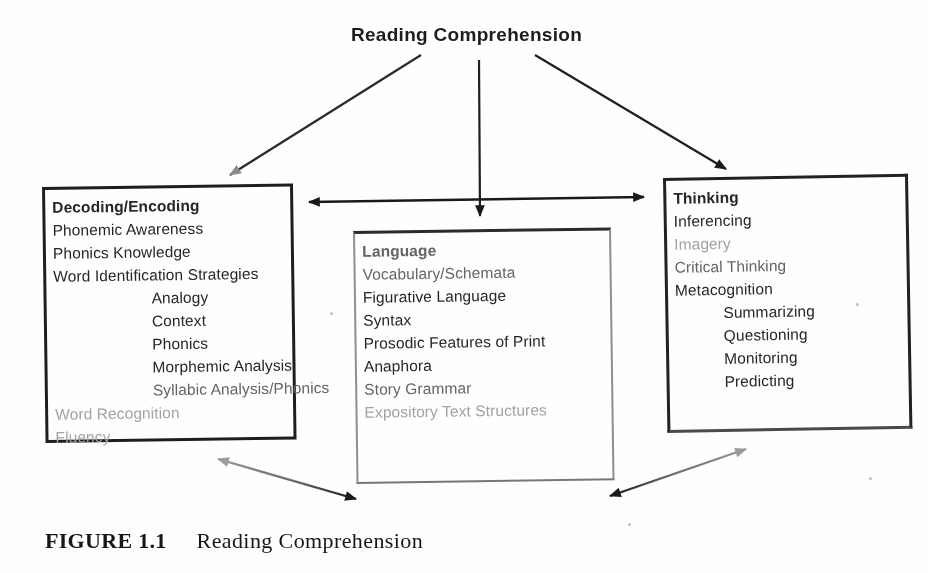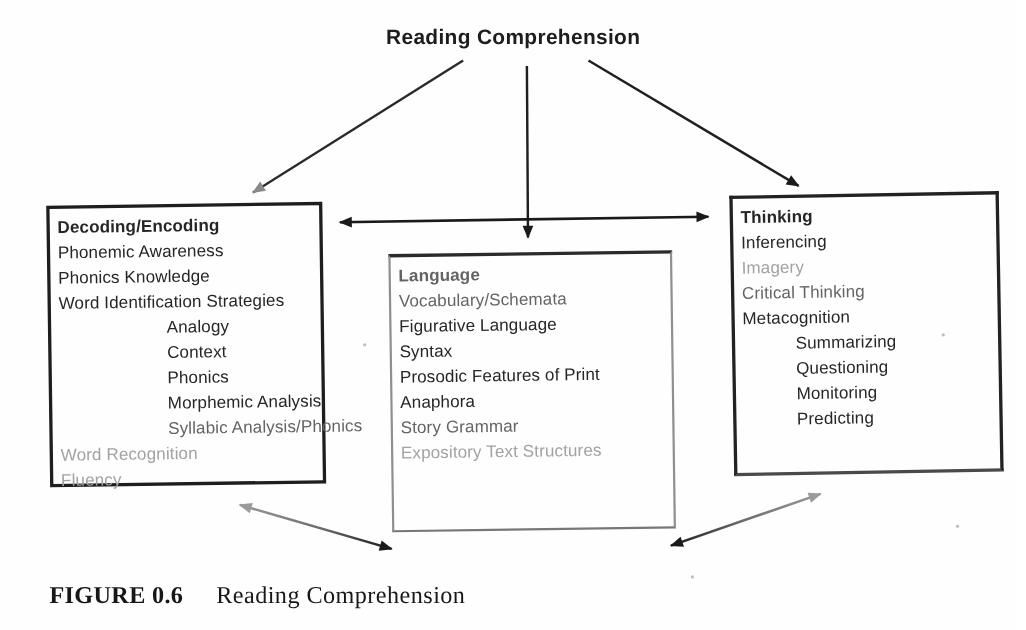--- a/index.html
+++ b/index.html
@@ -123,17 +123,17 @@
         <div class="li ind tone-dark">Predicting</div>
       </div>
   </div>
 
   <div class="speck" style="left:330px;top:312px;"></div>
   <div class="speck" style="left:856px;top:303px;"></div>
   <div class="speck" style="left:869px;top:477px;"></div>
   <div class="speck" style="left:628px;top:523px;"></div>
 
   <div id="caption">
-    <span class="cap-label">FIGURE 0.6</span>
+    <span class="cap-label">FIGURE 1.1</span>
     <span class="cap-text">Reading Comprehension</span>
   </div>
 
 </div>
 
 </body></html>

